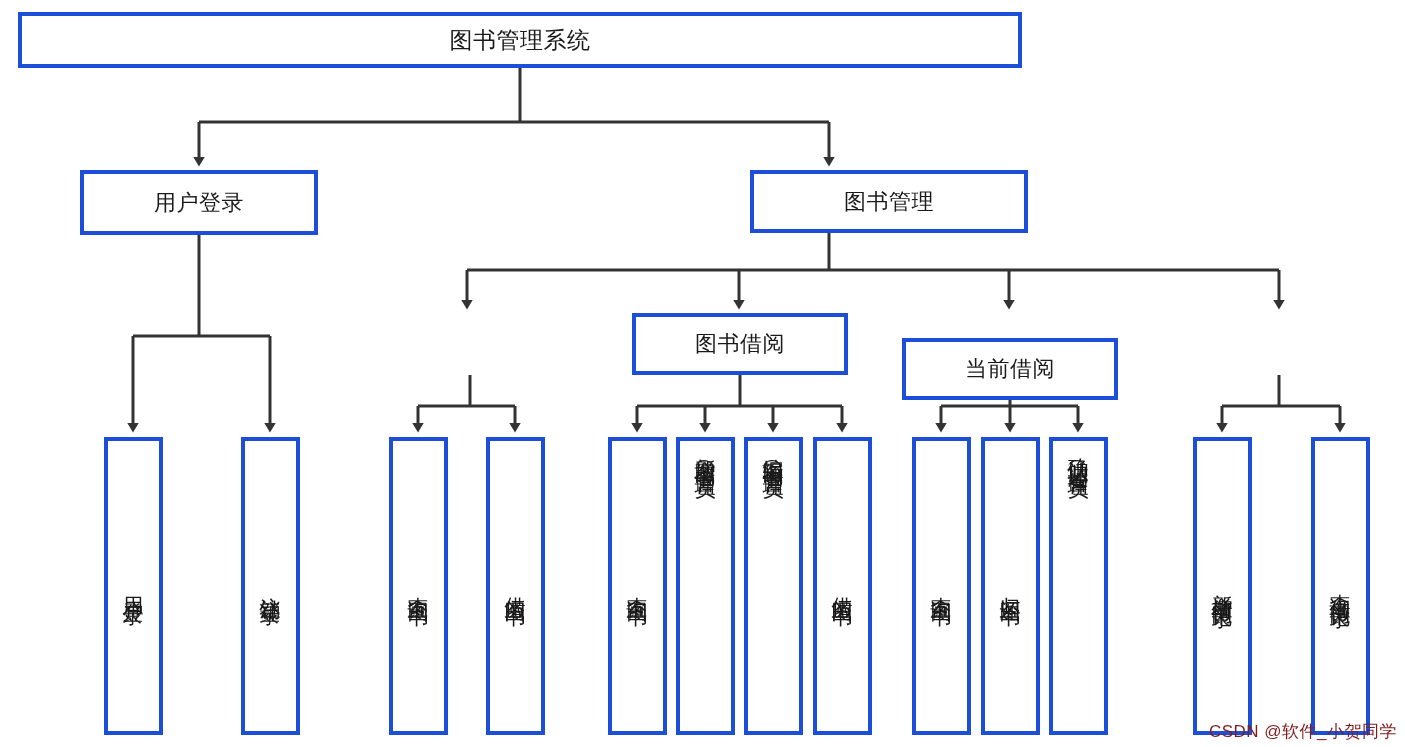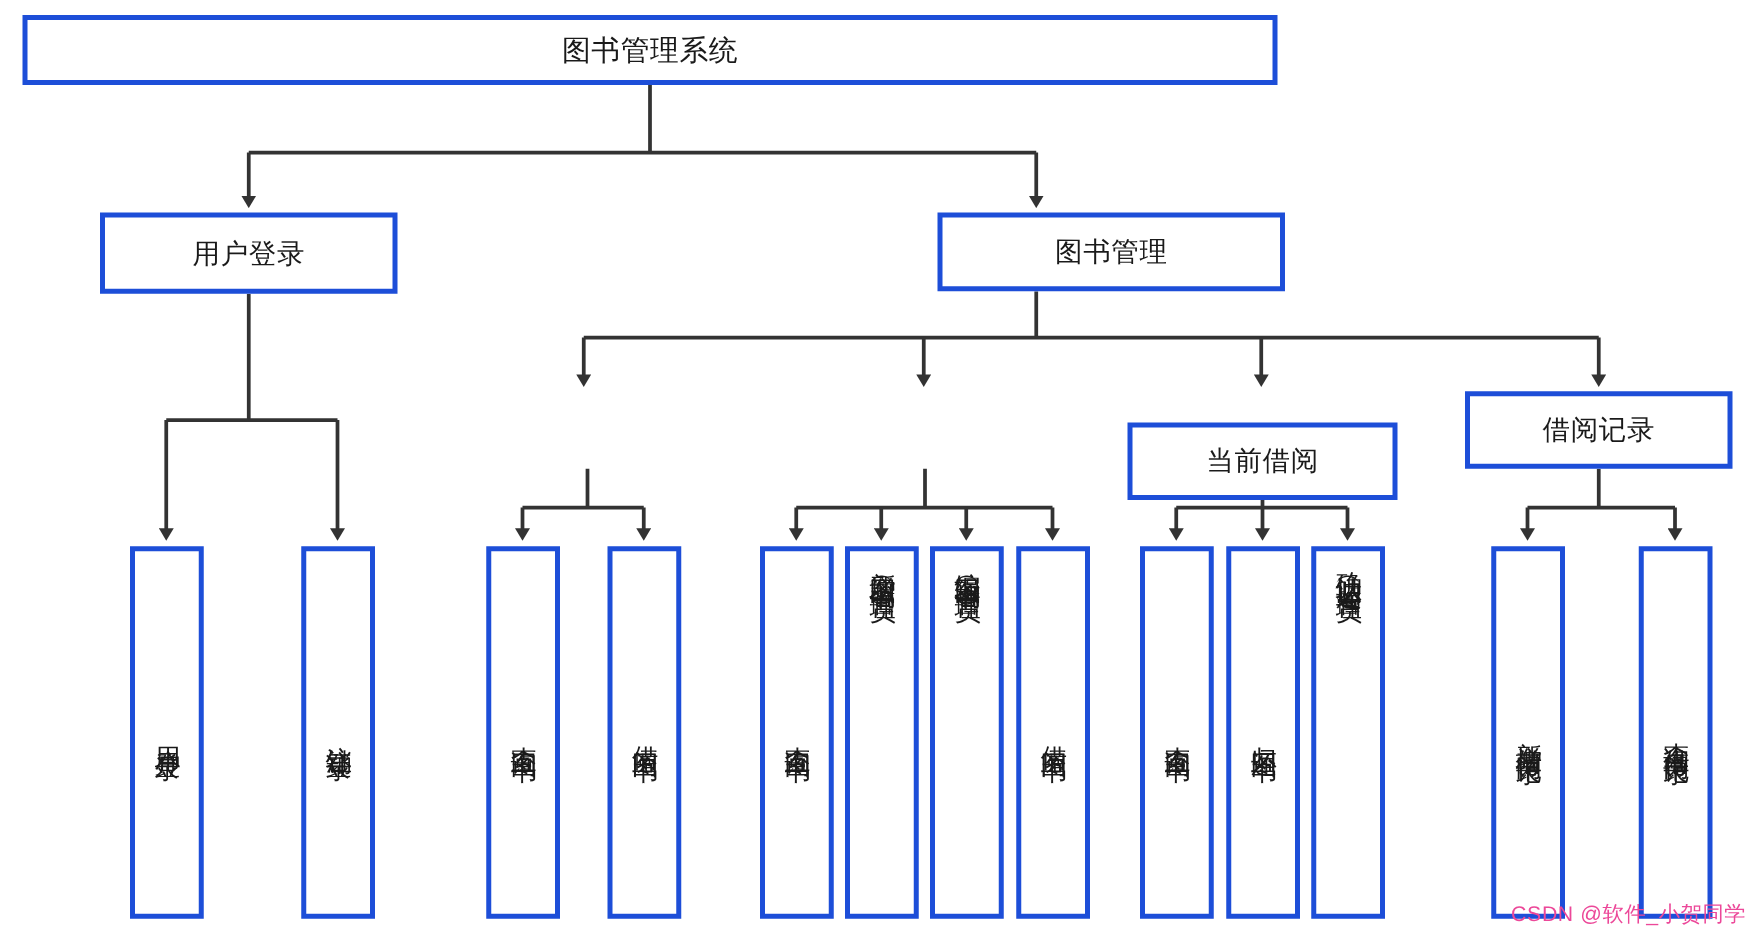--- a/index.html
+++ b/index.html
@@ -67,21 +67,21 @@
     text-align: center;
   }
   .node.vert.center-text {
     align-items: center;
   }
   #watermark {
     position: absolute;
     right: 8px;
     bottom: 4px;
     font-size: 17px;
-    color: #ec4899;
+    color: #7f1d1d;
     z-index: 5;
     white-space: nowrap;
     letter-spacing: 0.5px;
   }
 </style>
 </head>
 <body>
 
 <div id="canvas">
 
@@ -143,28 +143,28 @@
 
   <div class="node horiz" style="left:80px; top:170px; width:238px; height:65px;">
     <span class="node-label">用户登录</span>
   </div>
 
   <div class="node horiz" style="left:738px; top:170px; width:278px; height:63px;margin-left:12px;">
     <span class="node-label">图书管理</span>
   </div>
 
 
+  <div class="node horiz" style="left:632px; top:313px; width:216px; height:62px;">
+    <span class="node-label">图书借阅</span>
+  </div>
 
   <div class="node horiz" style="left:902px; top:313px; width:216px; height:62px;margin-top:25px;">
     <span class="node-label">当前借阅</span>
   </div>
 
-  <div class="node horiz" style="left:1172px; top:313px; width:214px; height:62px;">
-    <span class="node-label">借阅记录</span>
-  </div>
 
   <div class="node vert center-text" style="left:104px; top:437px; width:59px; height:298px;">
     <span class="node-label">用户登录</span>
   </div>
 
   <div class="node vert center-text" style="left:241px; top:437px; width:59px; height:298px;">
     <span class="node-label">注销登录</span>
   </div>
 
   <div class="node vert center-text" style="left:389px; top:437px; width:59px; height:298px;">

